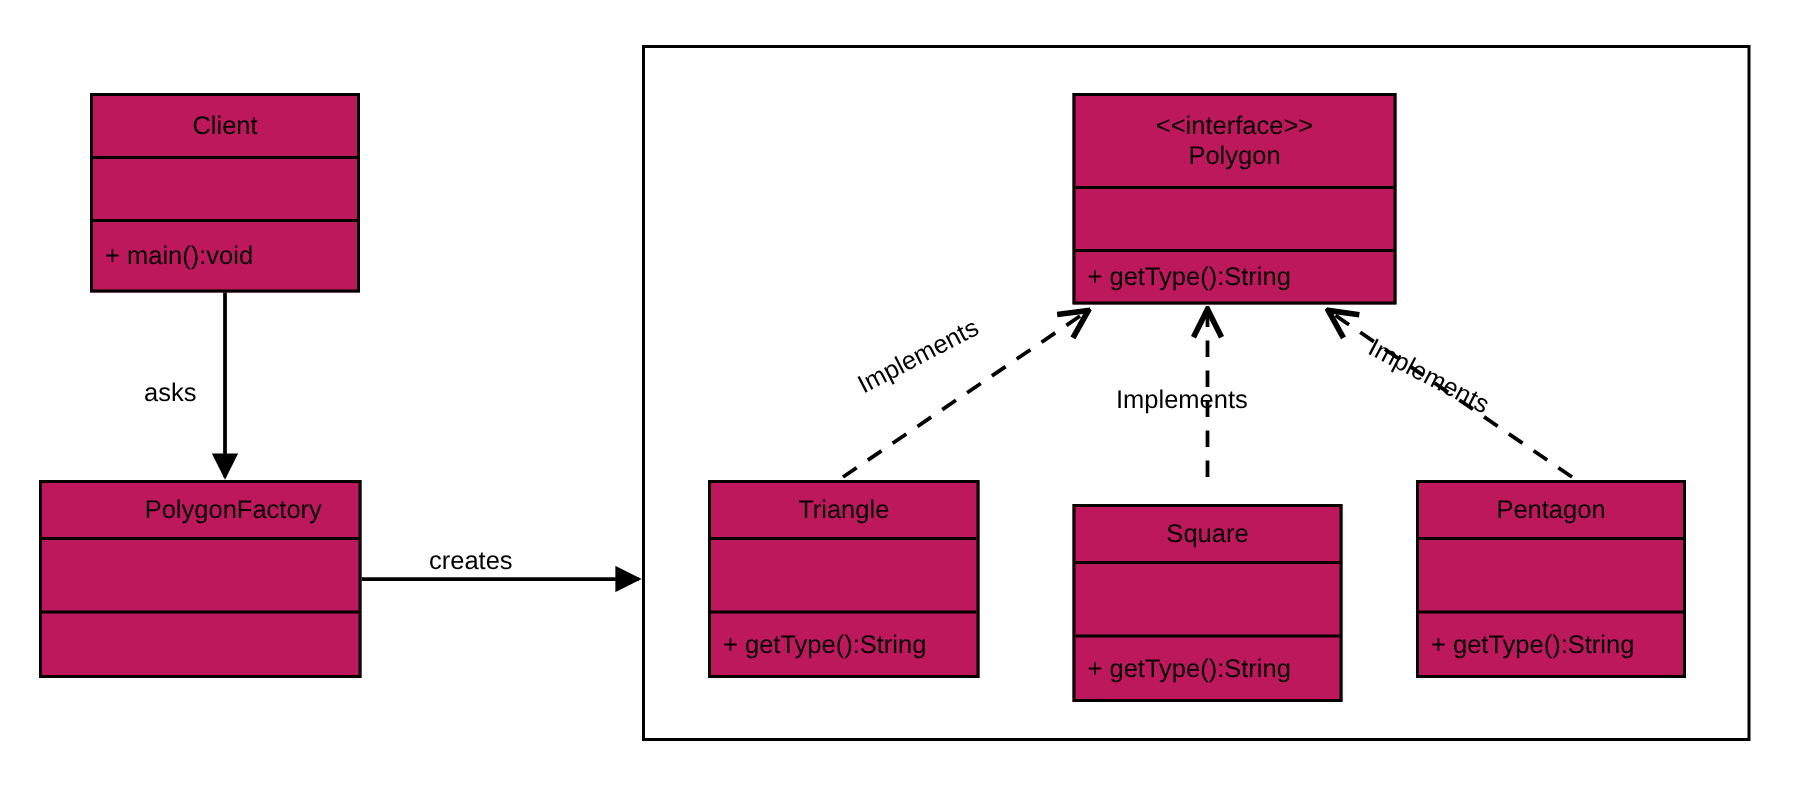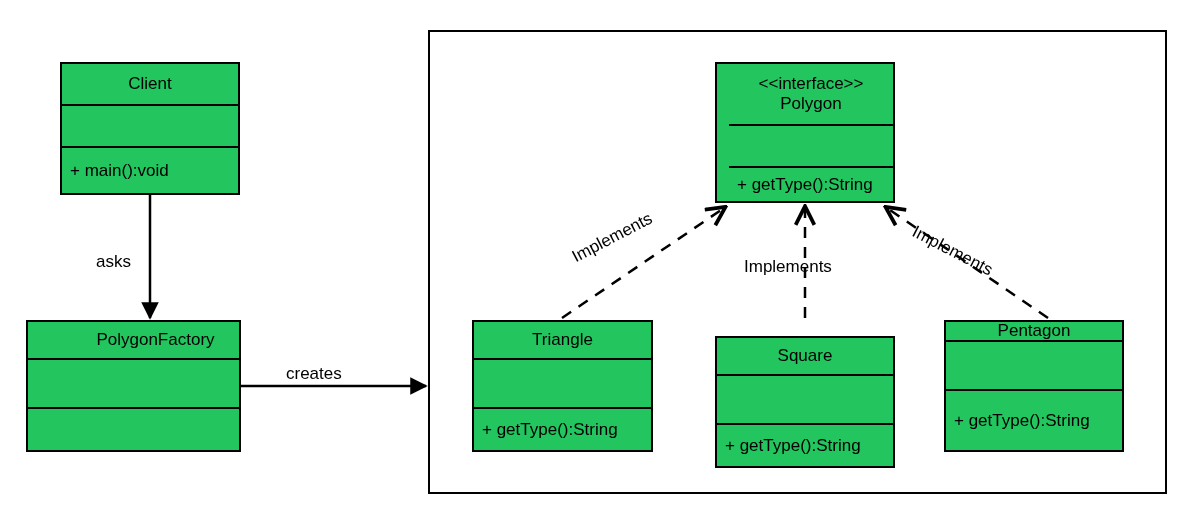--- a/index.html
+++ b/index.html
@@ -14,21 +14,21 @@
     position: relative;
     width: 1200px;
     height: 531px;
     background: #ffffff;
     overflow: hidden;
   }
   
   .uml-box {
     position: absolute;
     box-sizing: border-box;
-    background: #22c55e;
+    background: #be185d;
     border: 2px solid #000000;
     display: flex;
     flex-direction: column;
     z-index: 5;
   }
   .uml-row {
     box-sizing: border-box;
     display: flex;
     align-items: center;
     overflow: hidden;
@@ -119,21 +119,21 @@
 
   <div class="uml-box" style="left:26px; top:320px; width:215px; height:132px;">
     <div class="uml-row name-row" style="height:38px;padding-left:44px;">
       <span class="uml-name">PolygonFactory</span>
     </div>
     <div class="uml-row attr-row" style="height:49px;">
       <span class="uml-method"></span>
     </div>
   </div>
 
-  <div class="uml-box" style="left:715px; top:62px; width:180px; height:141px;padding-left:12px;">
+  <div class="uml-box" style="left:715px; top:62px; width:216px; height:141px;">
     <div class="uml-row name-row" style="height:62px;">
       <span class="uml-stereotype">&lt;&lt;interface&gt;&gt;</span>
       <span class="uml-name">Polygon</span>
     </div>
     <div class="uml-row attr-row" style="height:42px;">
       <span class="uml-method"></span>
     </div>
     <div class="uml-row method-row" style="flex:1;">
       <span class="uml-method">+ getType():String</span>
     </div>
@@ -157,21 +157,21 @@
     </div>
     <div class="uml-row attr-row" style="height:49px;">
       <span class="uml-method"></span>
     </div>
     <div class="uml-row method-row" style="flex:1;">
       <span class="uml-method">+ getType():String</span>
     </div>
   </div>
 
   <div class="uml-box" style="left:944px; top:320px; width:180px; height:132px;">
-    <div class="uml-row name-row" style="height:20px;">
+    <div class="uml-row name-row" style="height:38px;">
       <span class="uml-name">Pentagon</span>
     </div>
     <div class="uml-row attr-row" style="height:49px;">
       <span class="uml-method"></span>
     </div>
     <div class="uml-row method-row" style="flex:1;">
       <span class="uml-method">+ getType():String</span>
     </div>
   </div>
 

